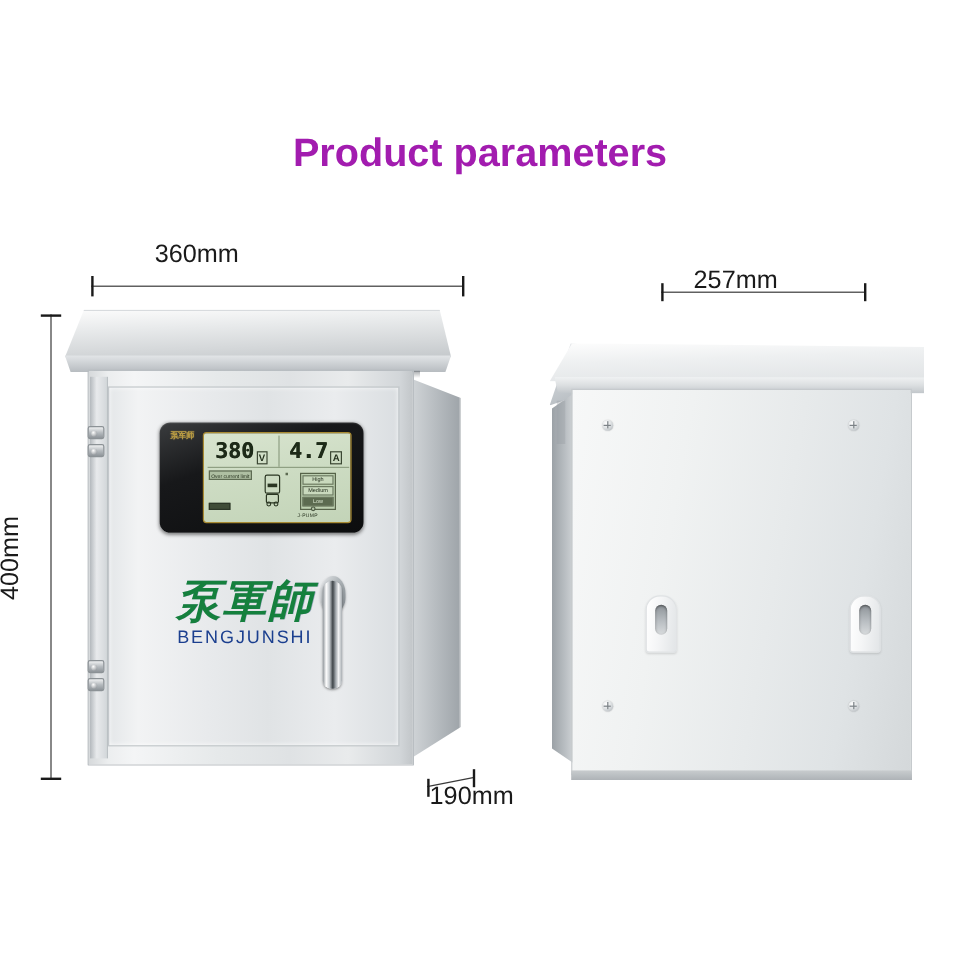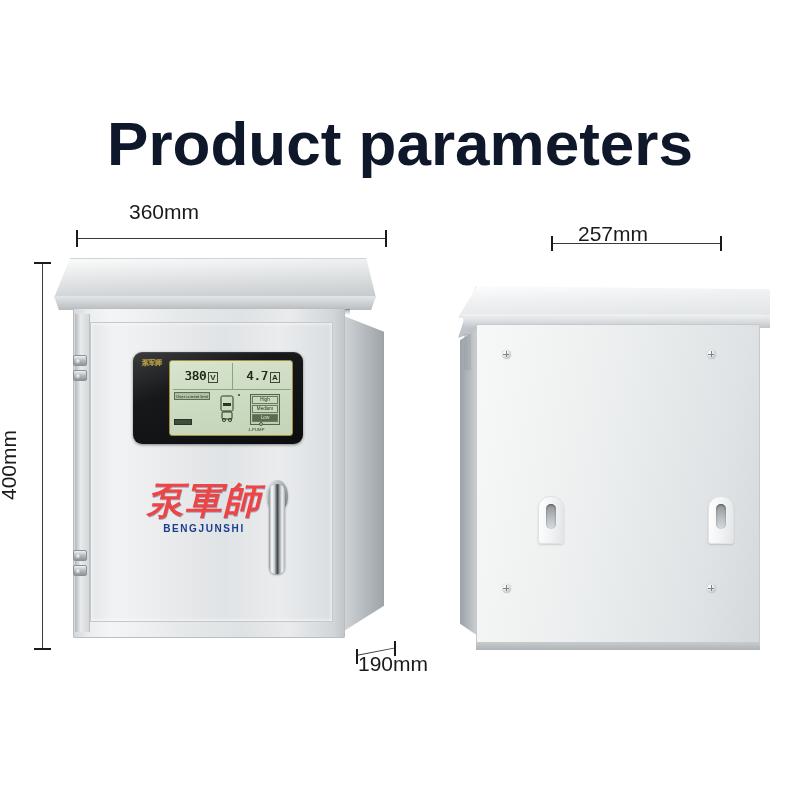--- a/index.html
+++ b/index.html
@@ -10,23 +10,23 @@
     position: relative;
     overflow: hidden;
   }
 
   
   #page-title {
     position: absolute;
     left: 0; top: 108px;
     width: 800px;
     text-align: center;
-    font-size: 62px;
+    font-size: 33px;
     font-weight: bold;
-    color: #0f172a;
+    color: #a21caf;
     letter-spacing: 0px;
   }
 
   
   .dim-label {
     position: absolute;
     font-size: 21px;
     color: #1a1a1a;
     white-space: nowrap;
     font-family: "Liberation Sans", sans-serif;
@@ -139,22 +139,22 @@
     border: 1.6px solid #a98b33;
     border-radius: 3px;
     overflow: hidden;
   }
   .lcd-readout-row {
     position: absolute; left: 0; top: 2px; width: 124px; height: 26px;
     display: flex; align-items: center;
   }
   .lcd-val {
     font-family: "DejaVu Sans Mono", monospace;
-    font-weight: normal;
-    font-size: 12px;
+    font-weight: bold;
+    font-size: 18px;
     color: #1d2a18;
     letter-spacing: 0px;
     text-shadow: 0.5px 0 0 #1d2a18;
   }
   .lcd-unit {
     font-size: 8px; font-weight: bold; color: #24301d;
     border: 1px solid #3b4733; padding: 0px 1px; margin-left: 2px;
     line-height: 9px;
   }
   .lcd-divider-h { position: absolute; left: 3px; top: 28px; width: 118px; height: 1px; background: #8fa083; }
@@ -194,29 +194,29 @@
 
   
   .brand {
     position: absolute; left: 134px; top: 480px; width: 140px; z-index: 5;
     text-align: center;
   }
   .brand-cn {
     font-family: "DejaVu Sans", sans-serif;
     font-size: 37px;
     font-weight: bold;
-    color: #ef4444;
+    color: #15803d;
     letter-spacing: 1px;
     line-height: 42px;
     font-style: italic;
     text-shadow: 0.5px 0.5px 0 rgba(20,50,120,0.35);
   }
   .brand-en {
-    font-size: 10px;
-    font-weight: bold;
+    font-size: 15px;
+    font-weight: normal;
     color: #1b3f8f;
     letter-spacing: 1.6px;
     margin-top: 1px;
   }
 
   
   .handle {
     position: absolute; left: 266px; top: 478px; width: 22px; height: 98px; z-index: 7;
   }
   .handle-lever {

